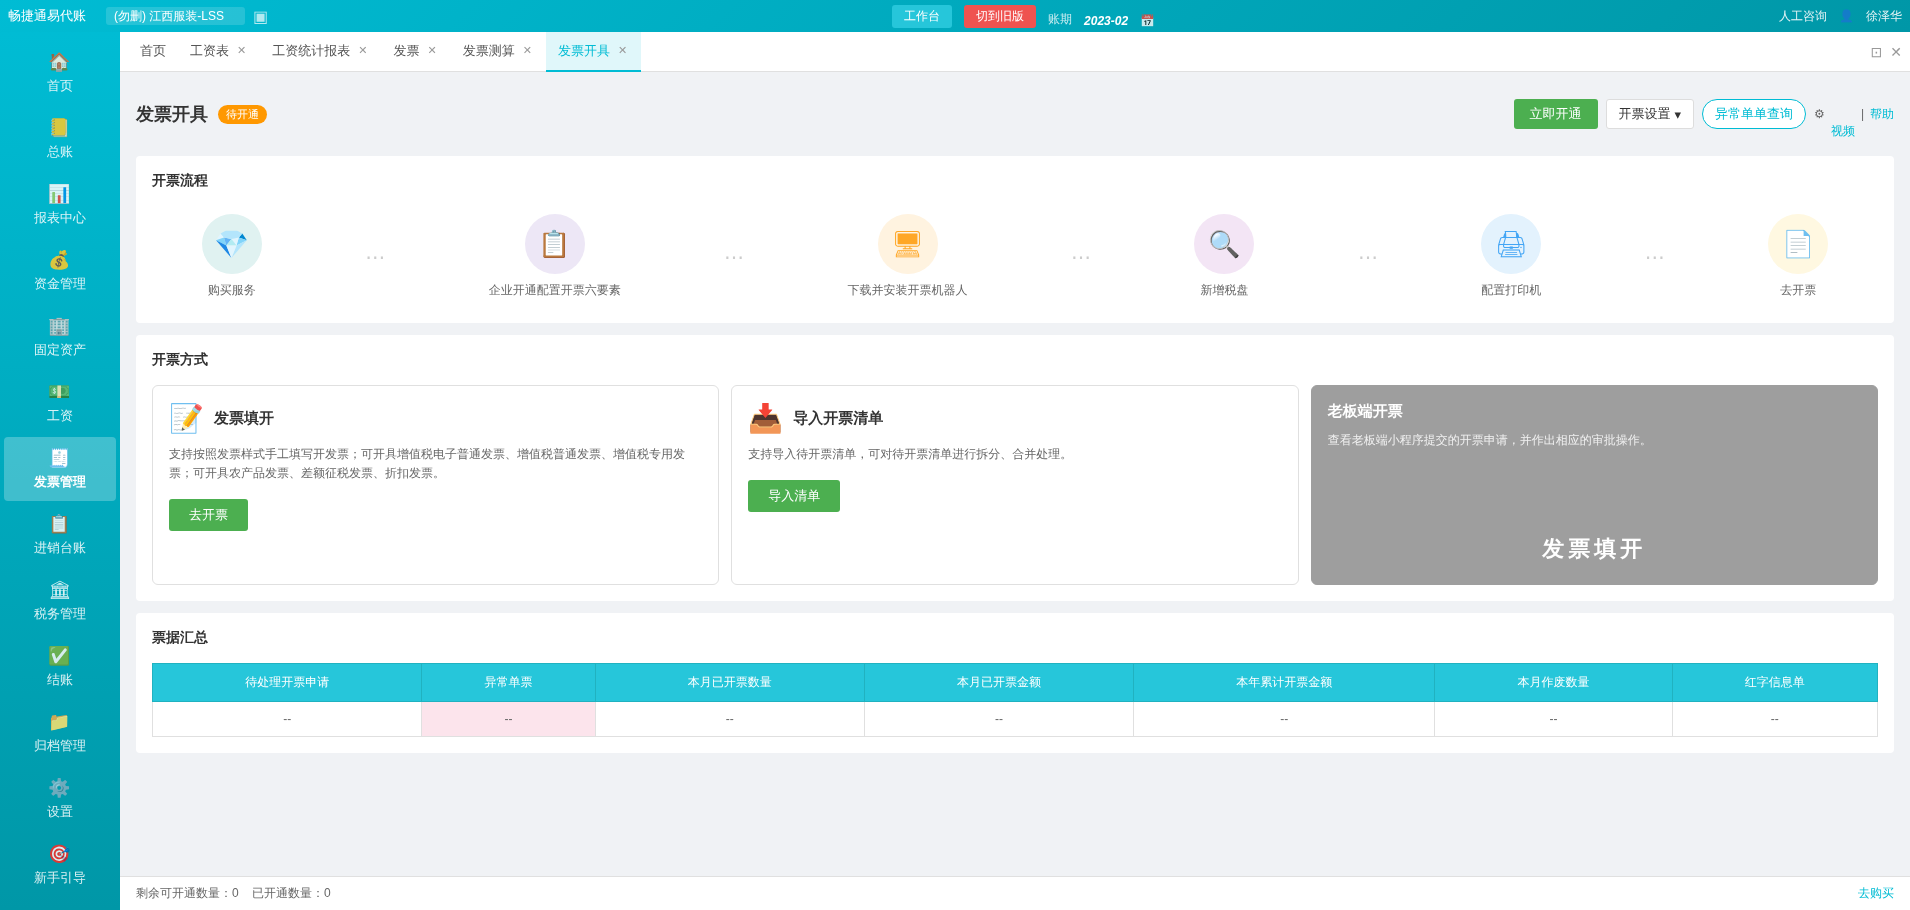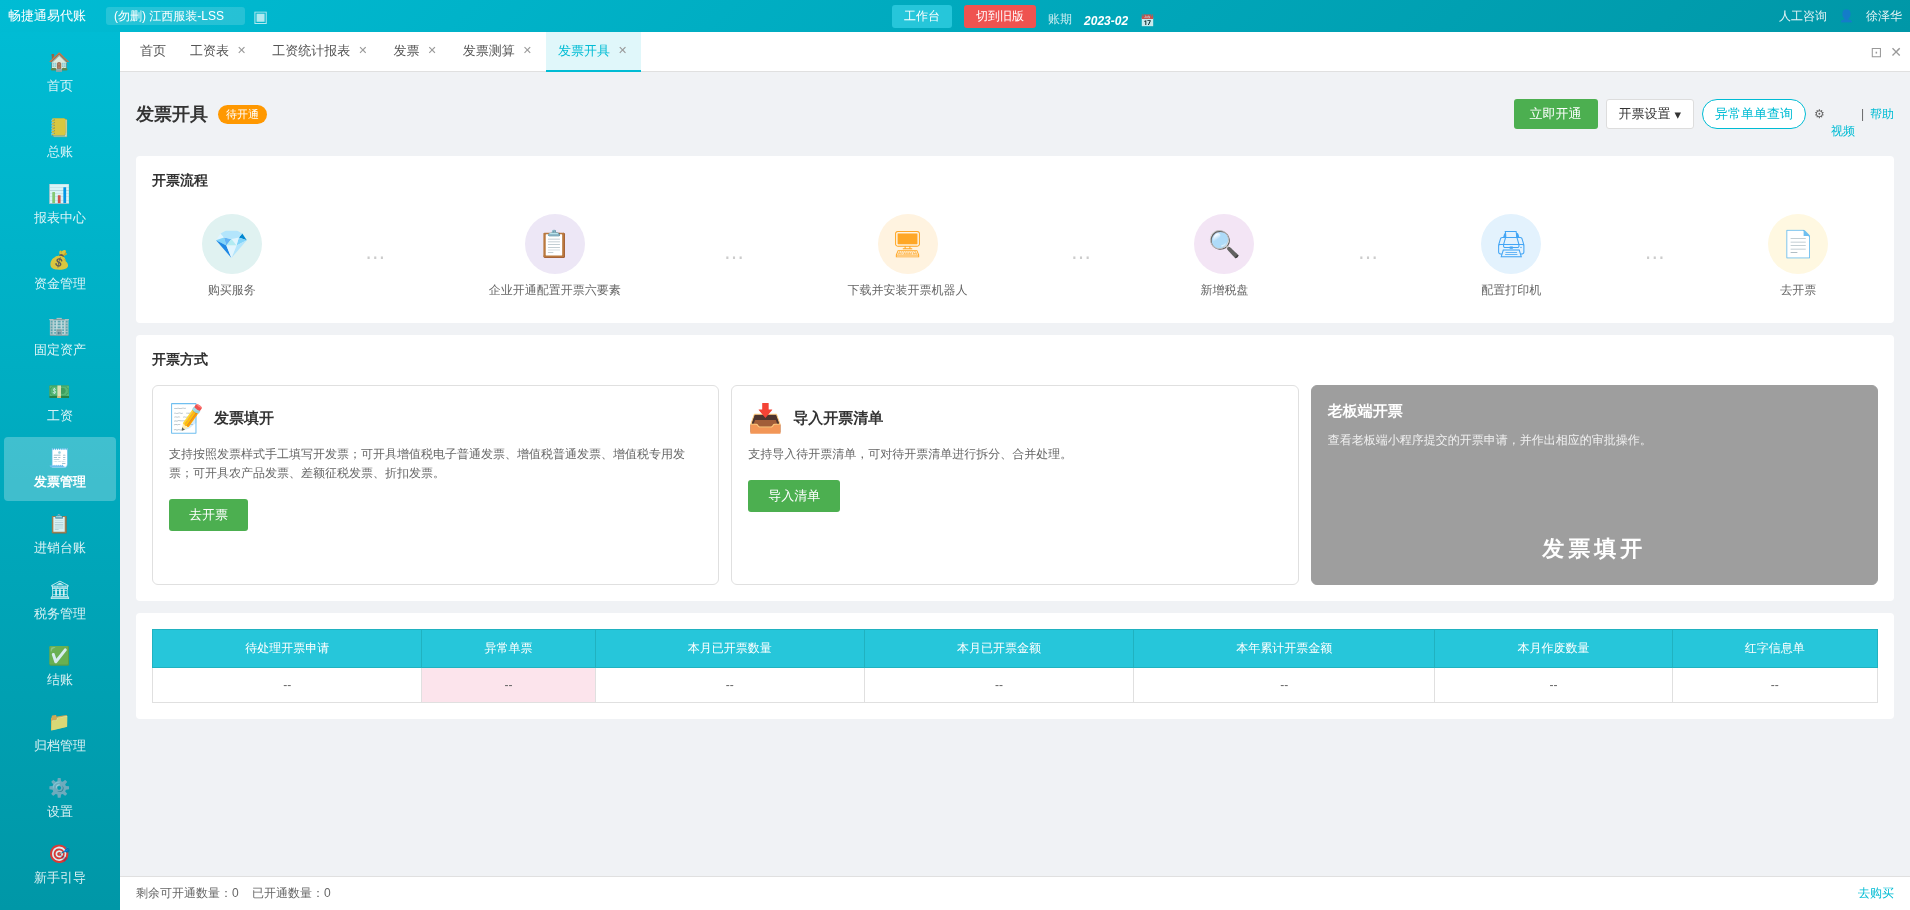--- a/index.html
+++ b/index.html
@@ -500,20 +500,21 @@
             </div>
             <div class="coming-soon-overlay">
               <span>发票填开</span>
             </div>
           </div>
 
         </div>
       </div>
 
       <div class="section-wrapper">
+        <div class="section-title">票据汇总</div>
         <table class="summary-table">
           <thead>
             <tr>
               <th>待处理开票申请</th>
               <th>异常单票</th>
               <th>本月已开票数量</th>
               <th>本月已开票金额</th>
               <th>本年累计开票金额</th>
               <th>本月作废数量</th>
               <th>红字信息单</th>

